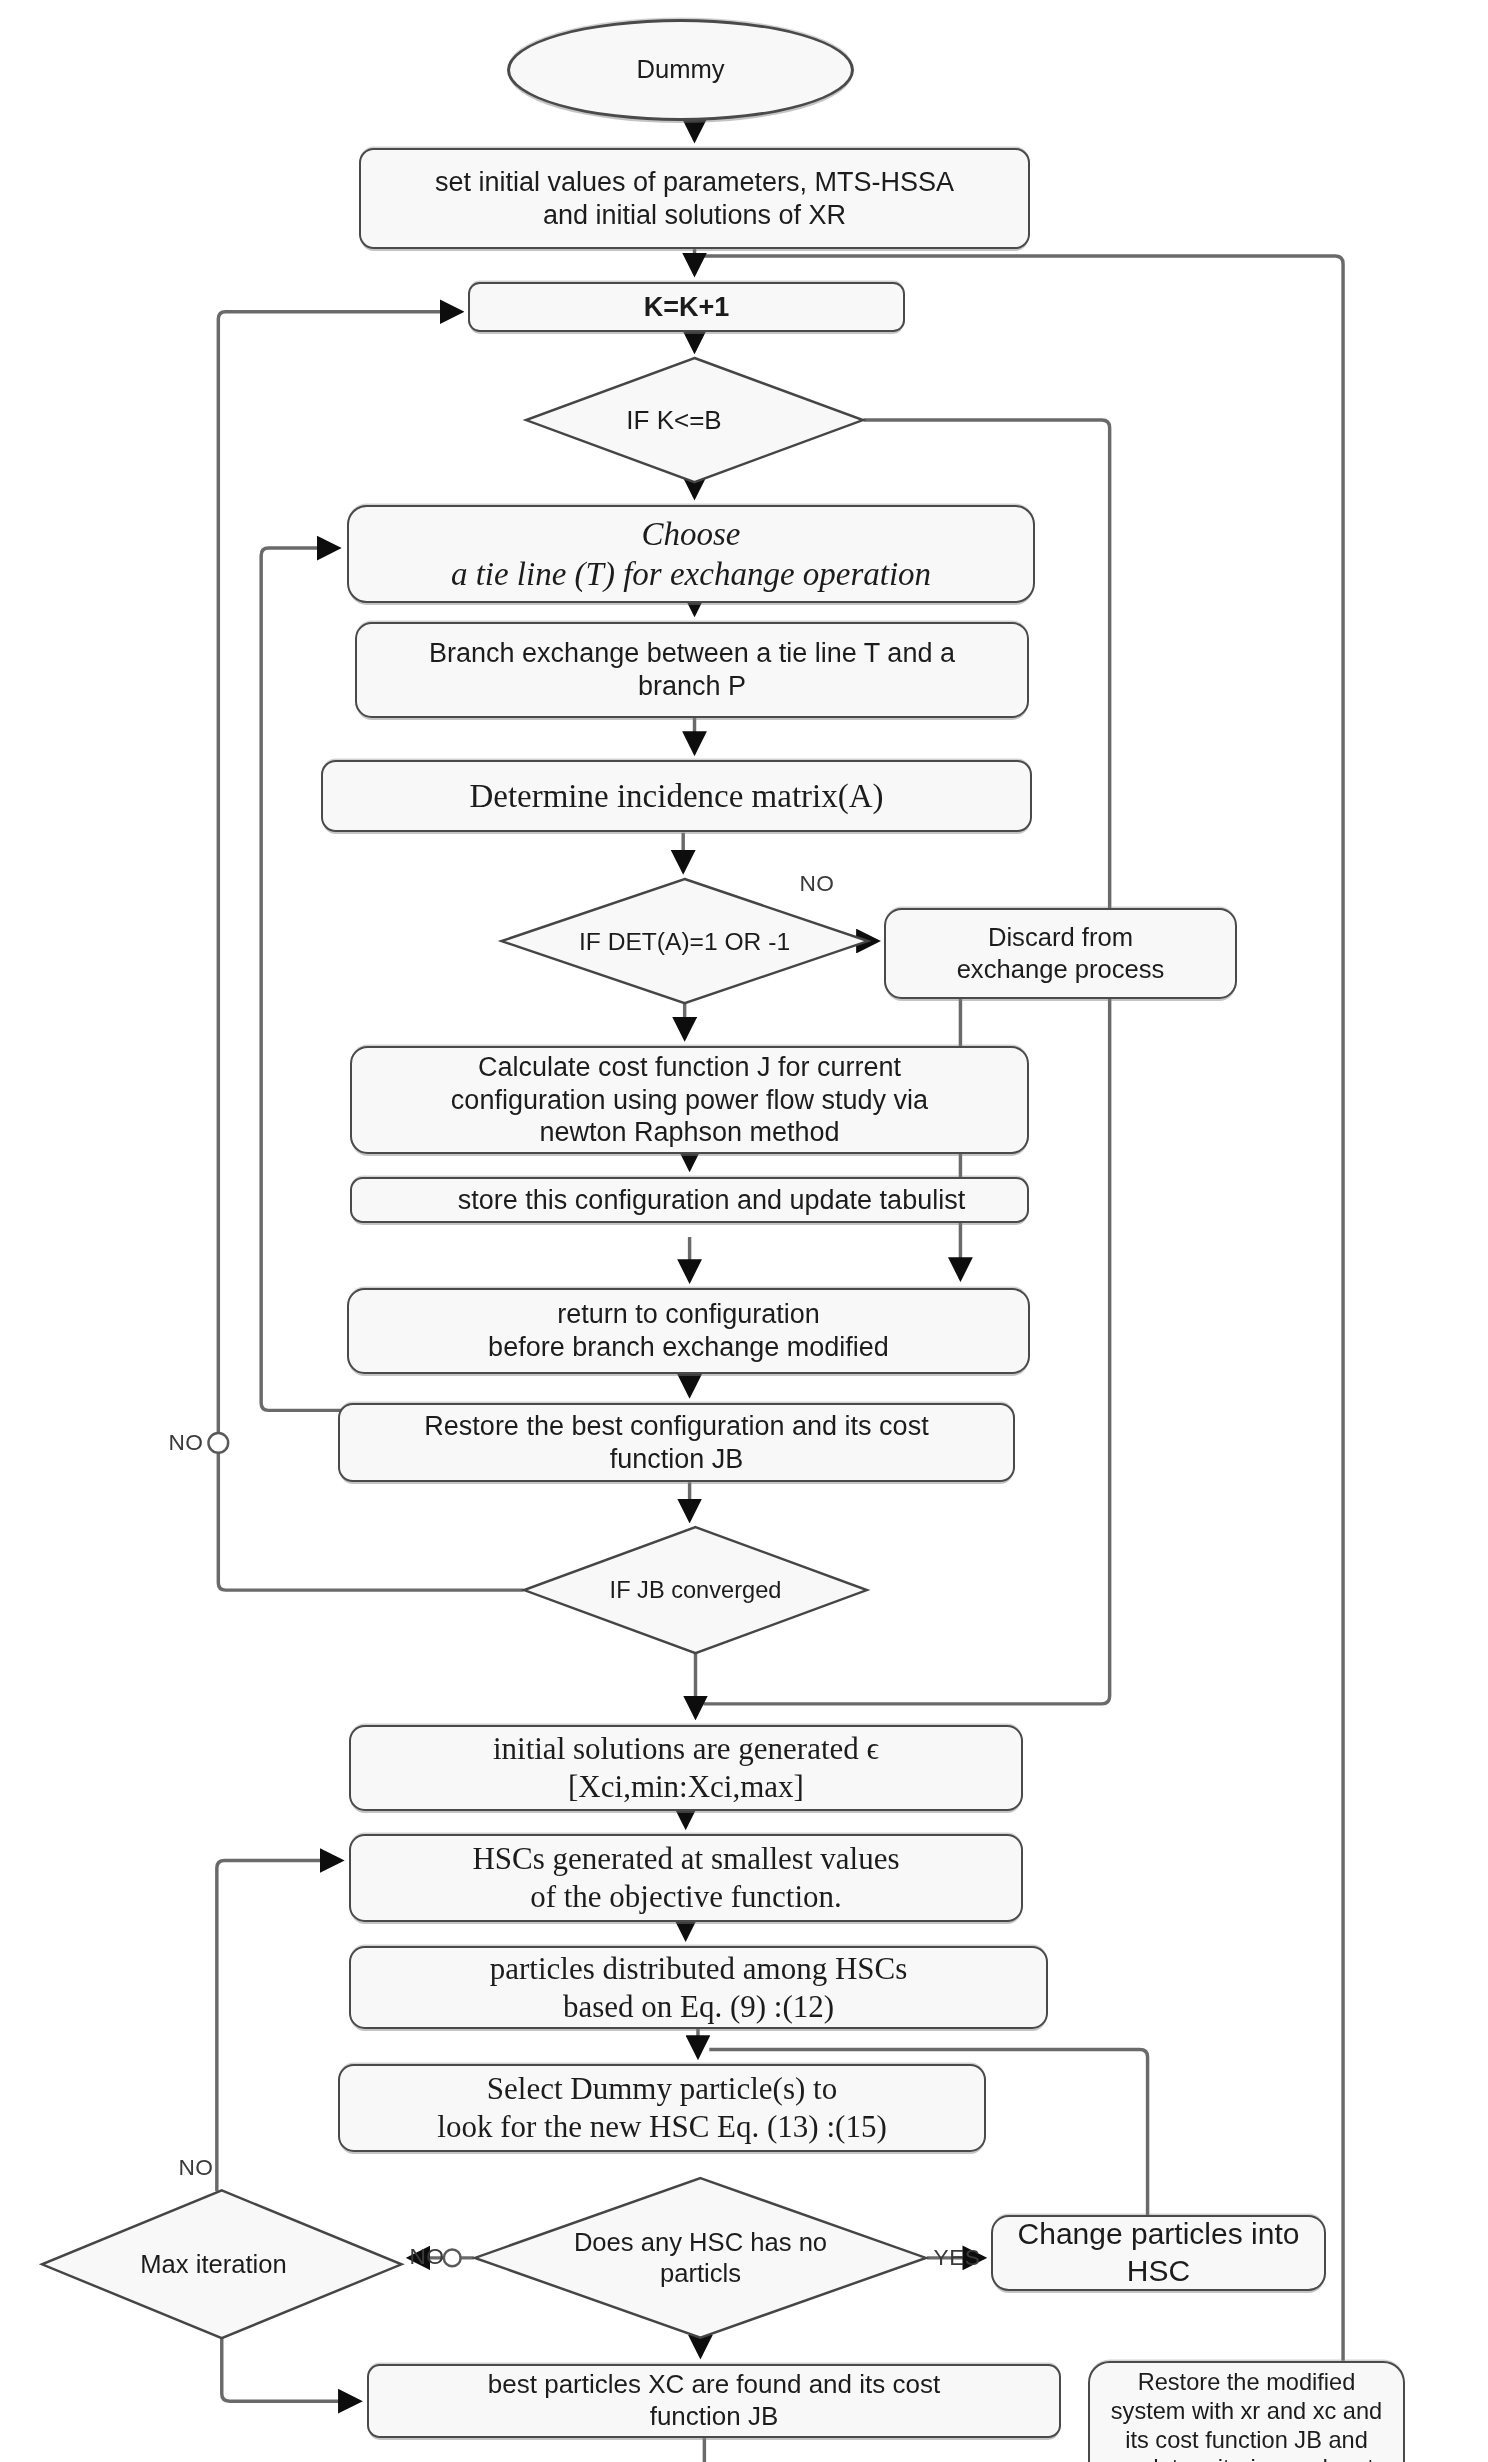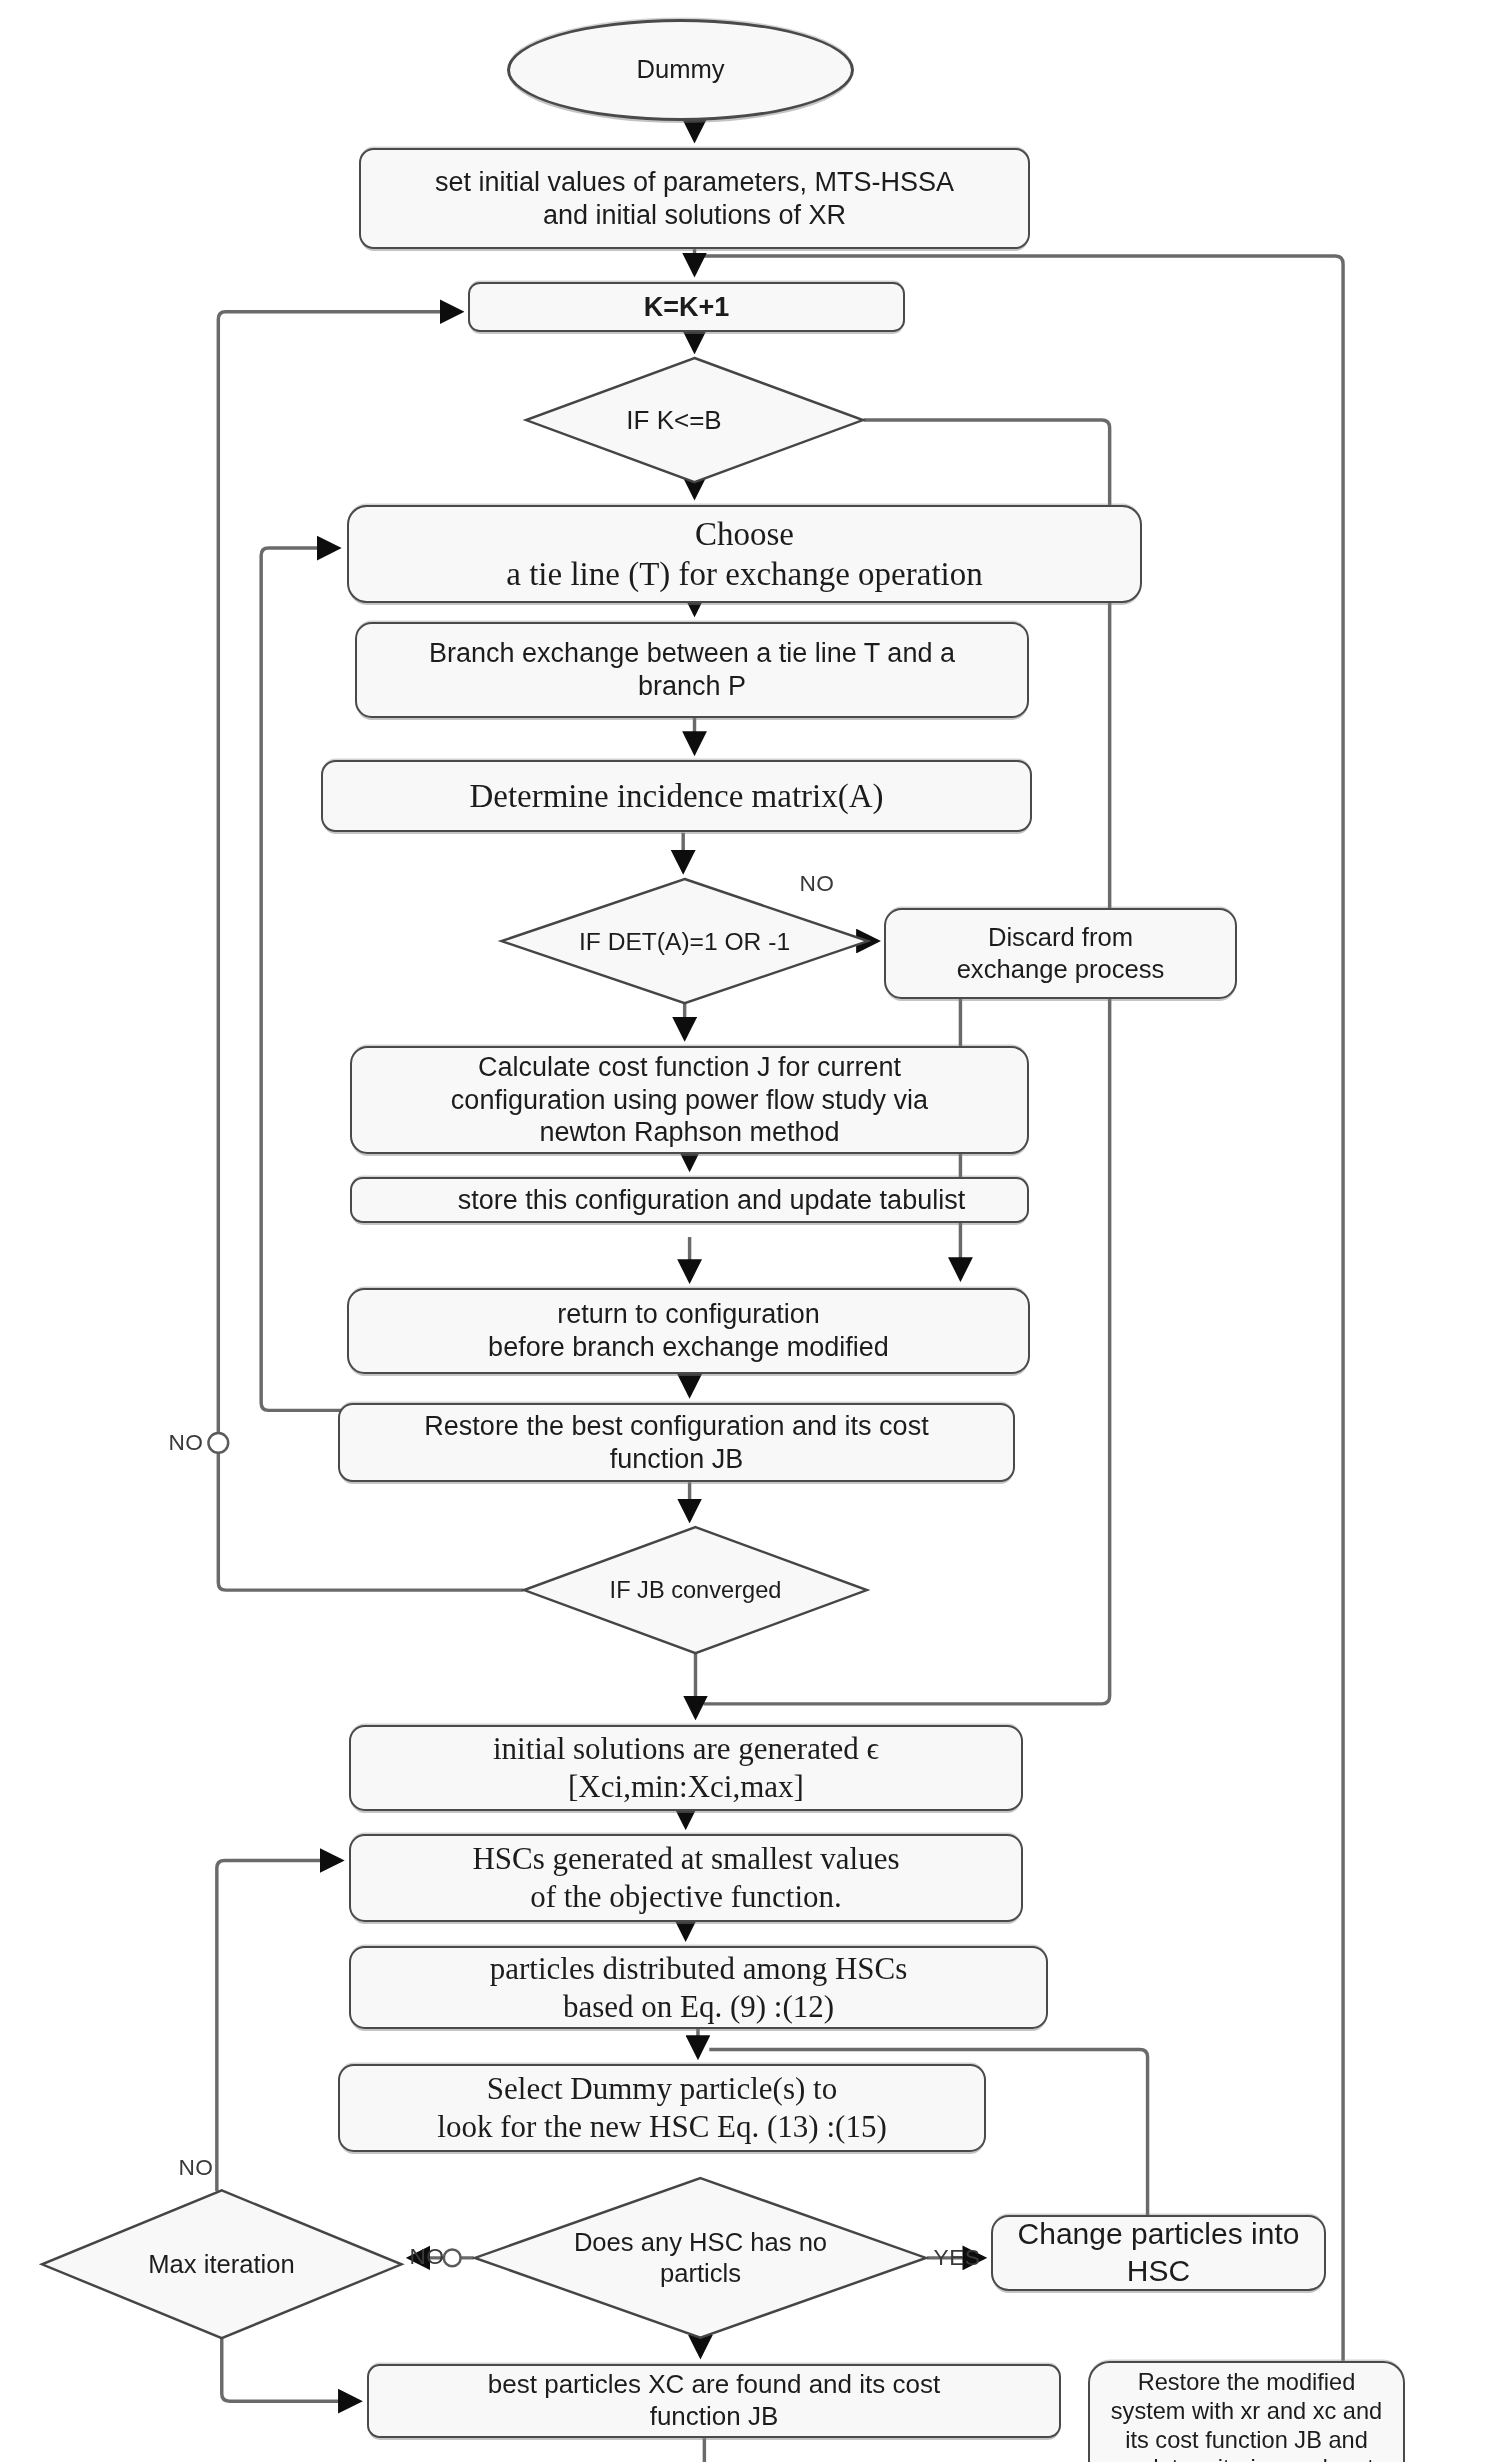--- a/index.html
+++ b/index.html
@@ -75,21 +75,21 @@
     <polygon class="shape" points="1431,5067 1760,5190 1431,5313 1102,5190"></polygon>
   </svg>
 
   <div class="node oval" style="left:507px;top:18.7px;width:347px;height:102px;font-size:25.6px;">Dummy</div>
 
   <div class="node" style="left:359px;top:148px;width:671px;height:101px;border-radius:14.8px;font-size:27px;">set  initial values of  parameters, MTS-HSSA
 and  initial solutions of XR</div>
 
   <div class="node" style="left:468px;top:282px;width:437px;height:50px;border-radius:11.8px;font-size:27px;font-weight:bold;">K=K+1</div>
 
-  <div class="node serif" style="left:347px;top:505px;width:795px;height:98px;border-radius:19.7px;font-size:33px;">Choose
+  <div class="node serif" style="left:347px;top:505px;width:688px;height:98px;border-radius:19.7px;font-size:33px;font-style:italic;">Choose
 a tie line (T) for exchange operation</div>
 
   <div class="node" style="left:355px;top:622px;width:674px;height:96px;border-radius:16.7px;font-size:27px;">Branch exchange between a tie line T and a
 branch P</div>
 
   <div class="node serif" style="left:321px;top:760px;width:711px;height:72px;border-radius:14.8px;font-size:33px;">Determine  incidence matrix(A)</div>
 
   <div class="node" style="left:884px;top:908px;width:353px;height:91px;border-radius:17.7px;font-size:25.6px;">Discard from
 exchange  process</div>
 
@@ -125,21 +125,21 @@
 
   <div class="node" style="left:1088px;top:2361px;width:317px;height:158px;border-radius:21.7px;font-size:23.6px;">Restore the modified
 system with xr and xc and
 its cost  function JB  and
 update criterion and rest
 parameters</div>
 
   <div class="dtext" style="left:551px;top:391px;width:246px;height:59px;font-size:26px;">IF K&lt;=B</div>
   <div class="dtext" style="left:512px;top:912px;width:345px;height:59px;font-size:24.6px;">IF DET(A)=1 OR -1</div>
   <div class="dtext" style="left:548px;top:1561px;width:295px;height:59px;font-size:23.6px;">IF JB converged</div>
-  <div class="dtext" style="left:74px;top:2235px;width:295px;height:59px;font-size:25.6px;">Max iteration</div>
+  <div class="dtext" style="left:66px;top:2235px;width:295px;height:59px;font-size:25.6px;">Max iteration</div>
   <div class="dtext" style="left:528px;top:2221px;width:345px;height:74px;font-size:25.6px;">Does any HSC has no
 particls</div>
 
   <div class="elabel" style="left:817px;top:883px;">NO</div>
   <div class="elabel" style="left:186px;top:1442px;">NO</div>
   <div class="elabel" style="left:196px;top:2167px;">NO</div>
   <div class="elabel" style="left:427px;top:2256px;">NO</div>
   <div class="elabel" style="left:957px;top:2257px;">YES</div>
 
 </div>

